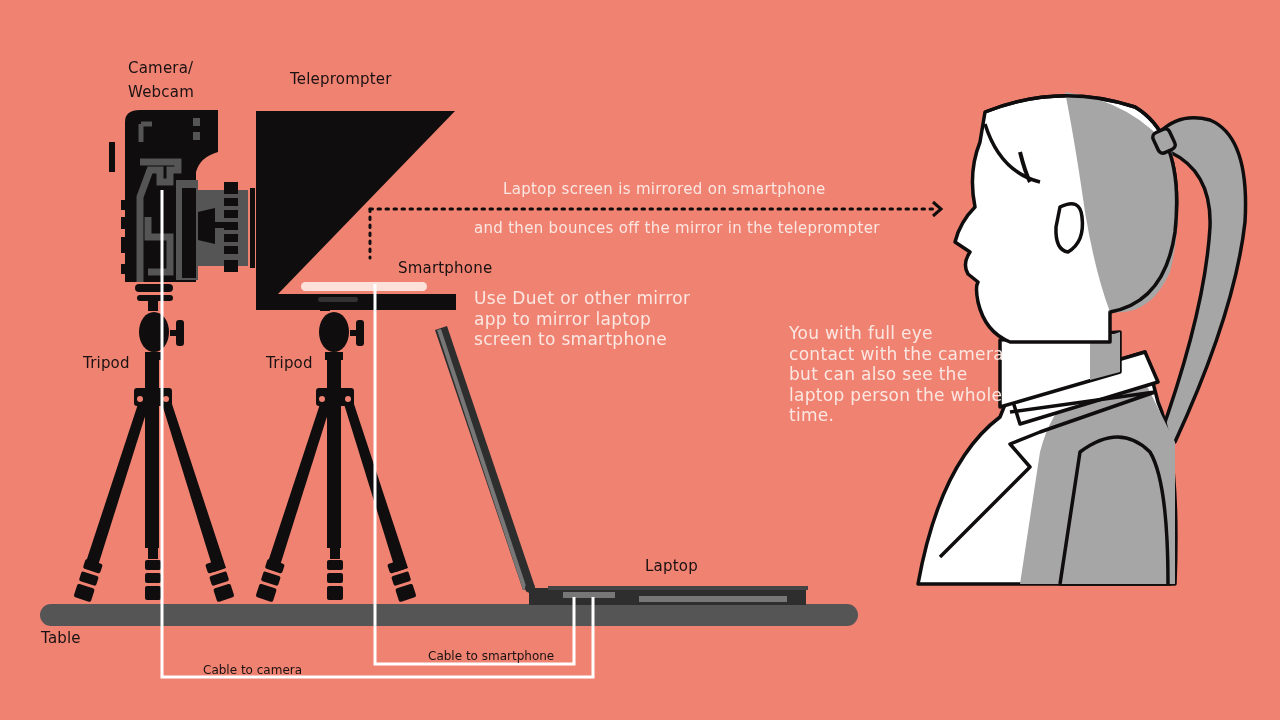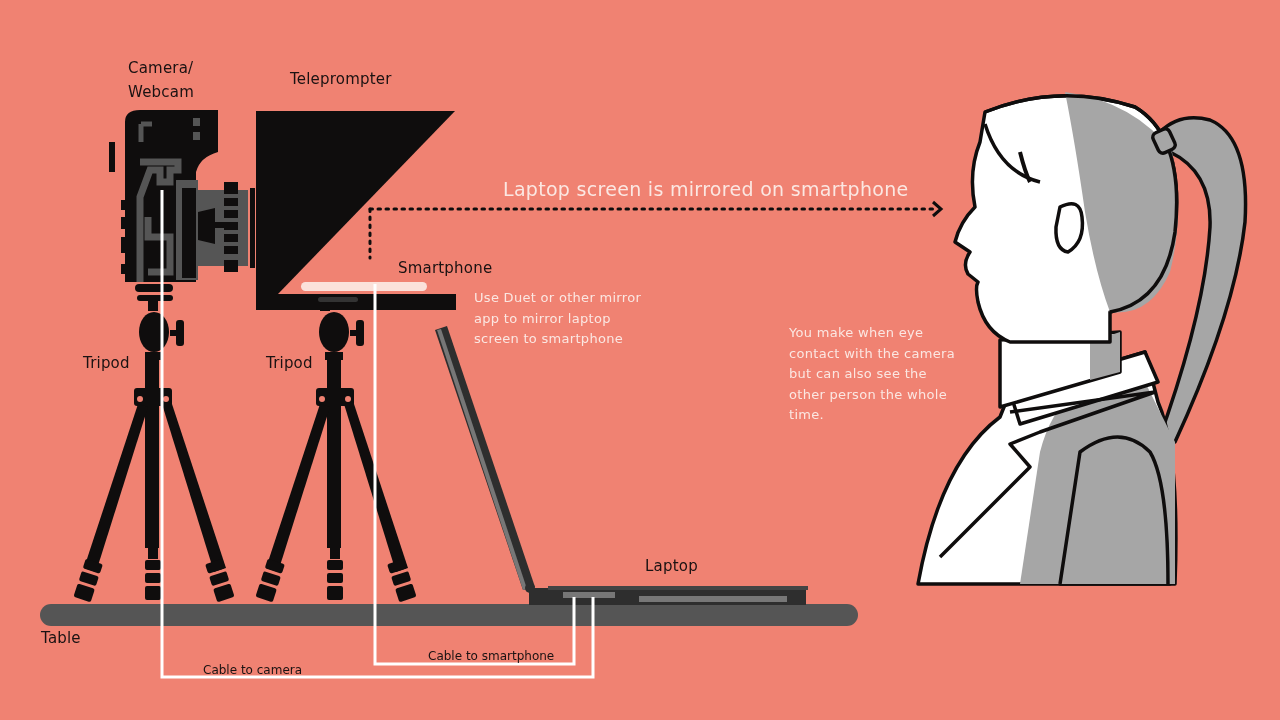--- a/index.html
+++ b/index.html
@@ -9,24 +9,24 @@
       font-family: "DejaVu Sans", sans-serif;
       position: relative;
     }
     .stage { position: absolute; left: 0; top: 12px; width: 1280px; height: 720px; }
     svg.art { position: absolute; left: 0; top: 0; }
     .lbl {
       position: absolute; color: #1a1212; font-size: 15px; white-space: nowrap;
       letter-spacing: 0.2px;
     }
     .note {
-      position: absolute; color: #fbe7e2; font-size: 13px; line-height: 20.5px;
+      position: absolute; color: #fbe7e2; font-size: 17px; line-height: 20.5px;
       letter-spacing: 0.3px;
     }
-    .note.big { font-size: 19px; line-height: 38px; white-space: nowrap; }
+    .note.big { font-size: 15px; line-height: 38px; white-space: nowrap; }
     .cable-lbl {
       position: absolute; color: #1a1212; font-size: 12px; white-space: nowrap;
     }
   </style>
 </head>
 <body>
 
 <div class="stage">
 
   <svg class="art" width="1280" height="720" viewBox="0 0 1280 720">
@@ -183,28 +183,29 @@
   <div class="lbl" style="left:290px; top:58px;">Teleprompter</div>
   <div class="lbl" style="left:398px; top:247px;">Smartphone</div>
   <div class="lbl" style="left:83px; top:342px;">Tripod</div>
   <div class="lbl" style="left:266px; top:342px;">Tripod</div>
   <div class="lbl" style="left:645px; top:545px;">Laptop</div>
   <div class="lbl" style="left:41px; top:617px;text-align:center;">Table</div>
   <div class="cable-lbl" style="left:203px; top:651px;">Cable to camera</div>
   <div class="cable-lbl" style="left:428px; top:637px;">Cable to smartphone</div>
 
   <div class="note big" style="left:503px; top:158px;">Laptop screen is mirrored on smartphone</div>
+  <div class="note big" style="left:474px; top:197px;">and then bounces off the mirror in the teleprompter</div>
 
   <div class="note" style="left:474px; top:276px;">
     <div>Use Duet or other mirror</div>
     <div>app to mirror laptop</div>
     <div>screen to smartphone</div>
   </div>
 
 
   <div class="note" style="left:789px; top:311px;">
-    <div>You make when eye</div>
+    <div>You with full eye</div>
     <div>contact with the camera</div>
     <div>but can also see the</div>
-    <div>other person the whole</div>
+    <div>laptop person the whole</div>
     <div>time.</div>
   </div>
 </div>
 
 </body></html>

